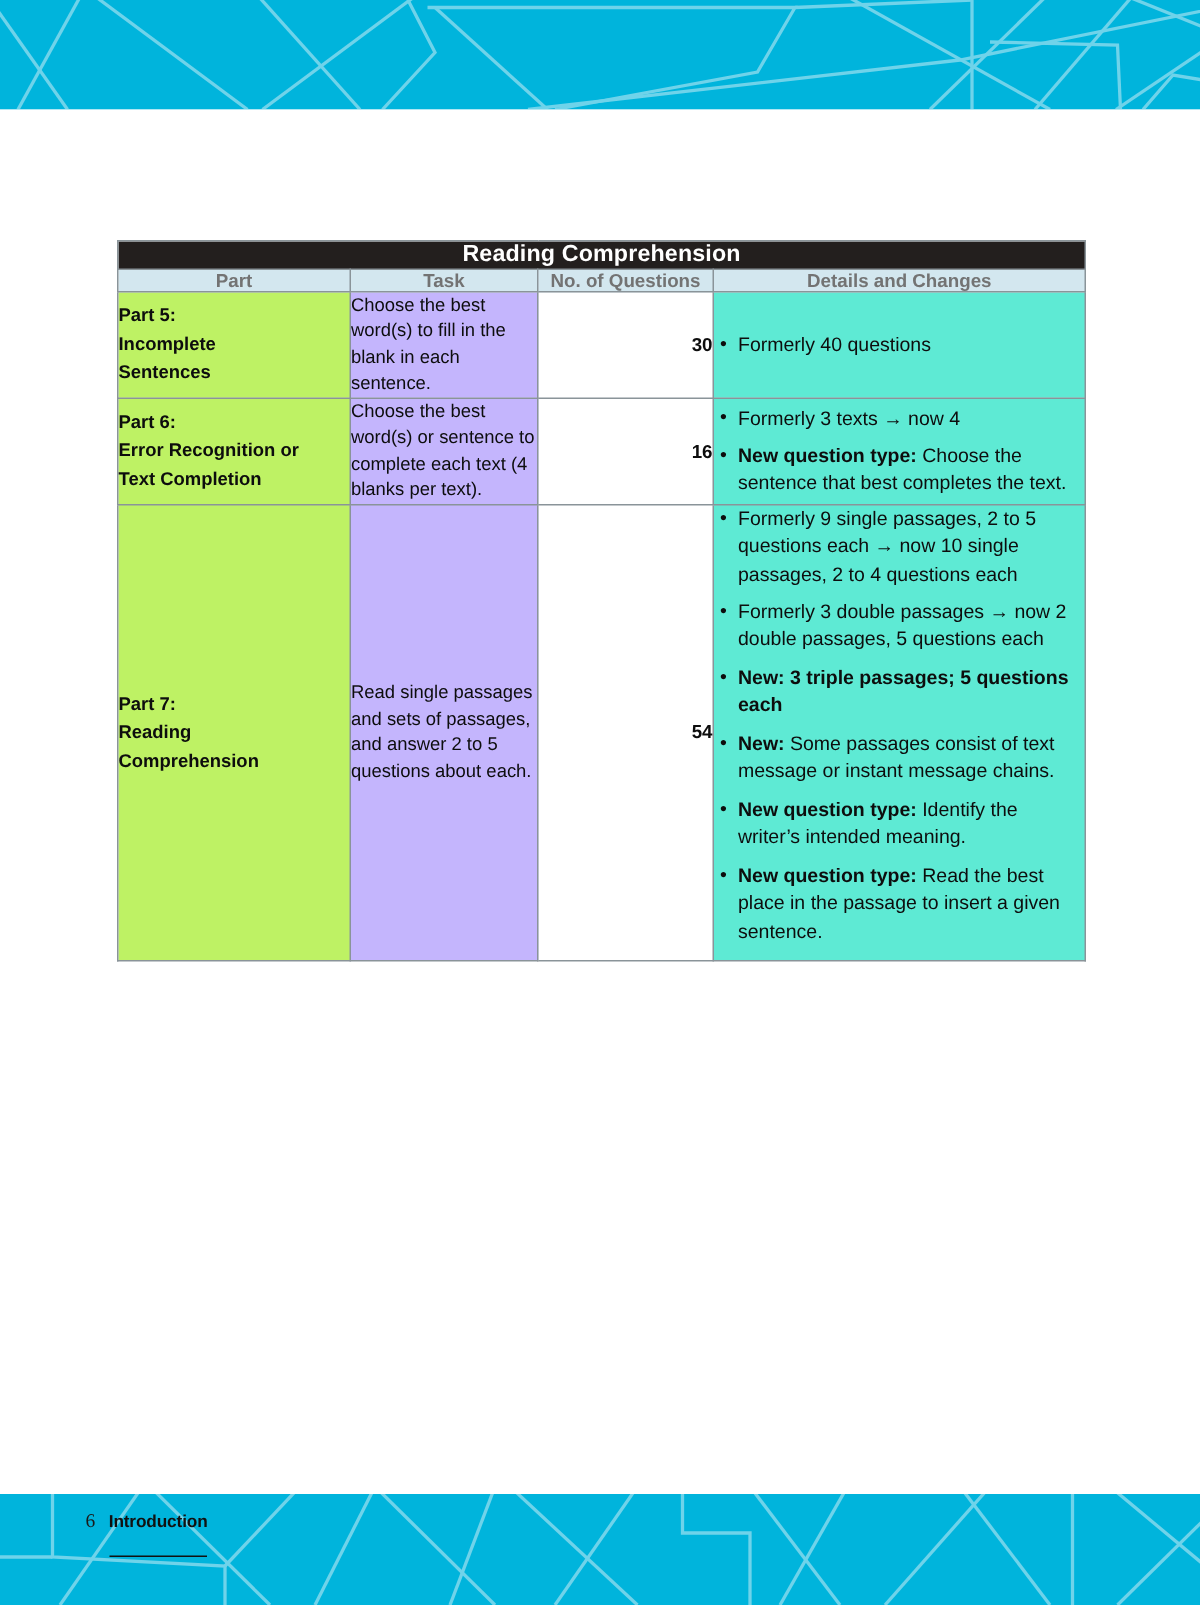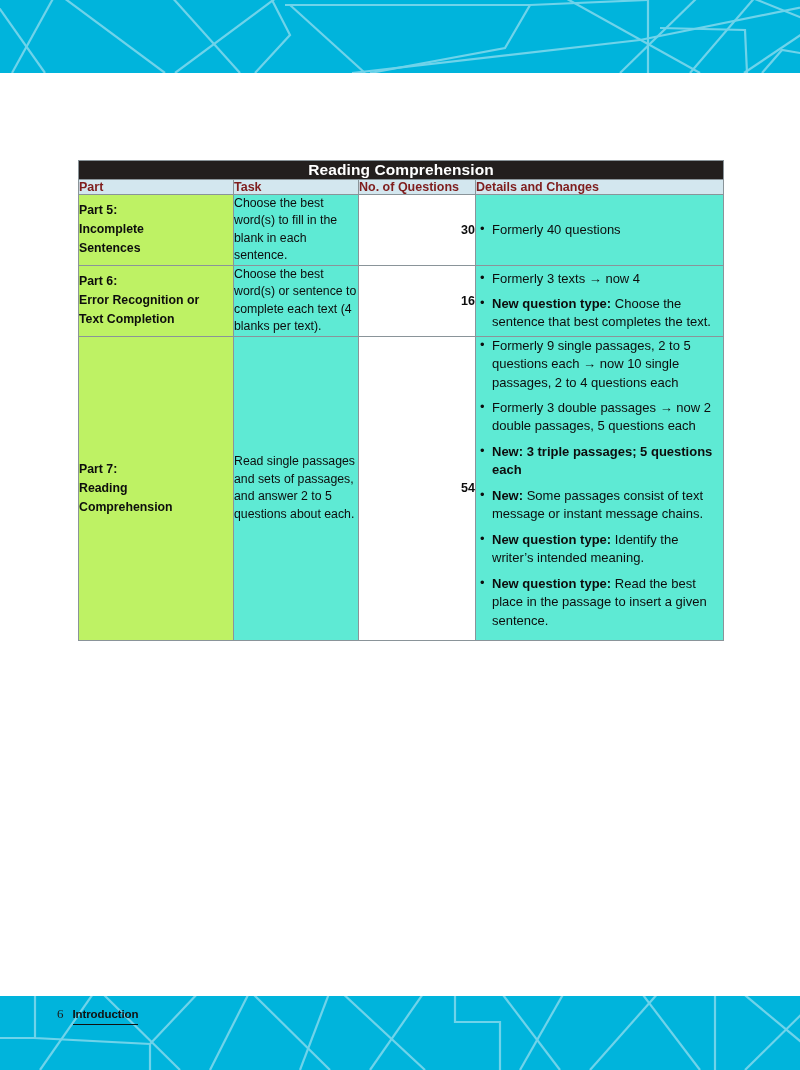--- a/index.html
+++ b/index.html
@@ -61,21 +61,22 @@
     text-align: center;
     font-size: 15.5px;
     font-weight: bold;
     letter-spacing: .1px;
     padding: 7px 0 8px 0;
     border: 1px solid #231f1e;
   }
 
   .head-row td {
     background: #d3e7ef;
-    color: #7f1d1d;
+    color: #737373;
+    text-align: center;
     font-size: 12.5px;
     font-weight: bold;
     padding: 6px 0 6px 0;
   }
 
   
   col.c-part { width: 155px; }
   col.c-task { width: 125px; }
   col.c-num  { width: 117px; }
   col.c-det  { width: 248px; }
@@ -83,21 +84,21 @@
   td.part-cell {
     background: #bef264;
     font-size: 12.3px;
     font-weight: bold;
     color: #0d0d0d;
     padding: 14px 0 14px 14px;
     line-height: 1.55;
     vertical-align: middle;
   }
   td.task-cell {
-    background: #5eead4;
+    background: #c4b5fd;
     font-size: 12.3px;
     color: #0d0d0d;
     padding: 13px 10px 13px 13px;
     line-height: 1.42;
     vertical-align: middle;
   }
   td.num-cell {
     background: #ffffff;
     font-size: 12.5px;
     font-weight: bold;
@@ -154,21 +155,21 @@
   .footer .pg-num {
     font-size: 13px;
     color: #1a1a1a;
     font-family: "Liberation Serif", serif;
   }
   .footer .pg-label {
     font-size: 11.5px;
     font-weight: bold;
     color: #111111;
     border-bottom: 1.6px solid #111111;
-    padding-bottom: 4px;
+    padding-bottom: 16px;
     letter-spacing: -.1px;
   }
 </style>
 </head>
 <body>
 
 <div class="band band-top">
   <svg width="800" height="73" viewBox="0 0 800 73">
     <rect x="0" y="0" width="800" height="73" fill="#00b4dc"></rect>
     <g stroke="#6fd3ea" stroke-width="2.2" fill="none">

